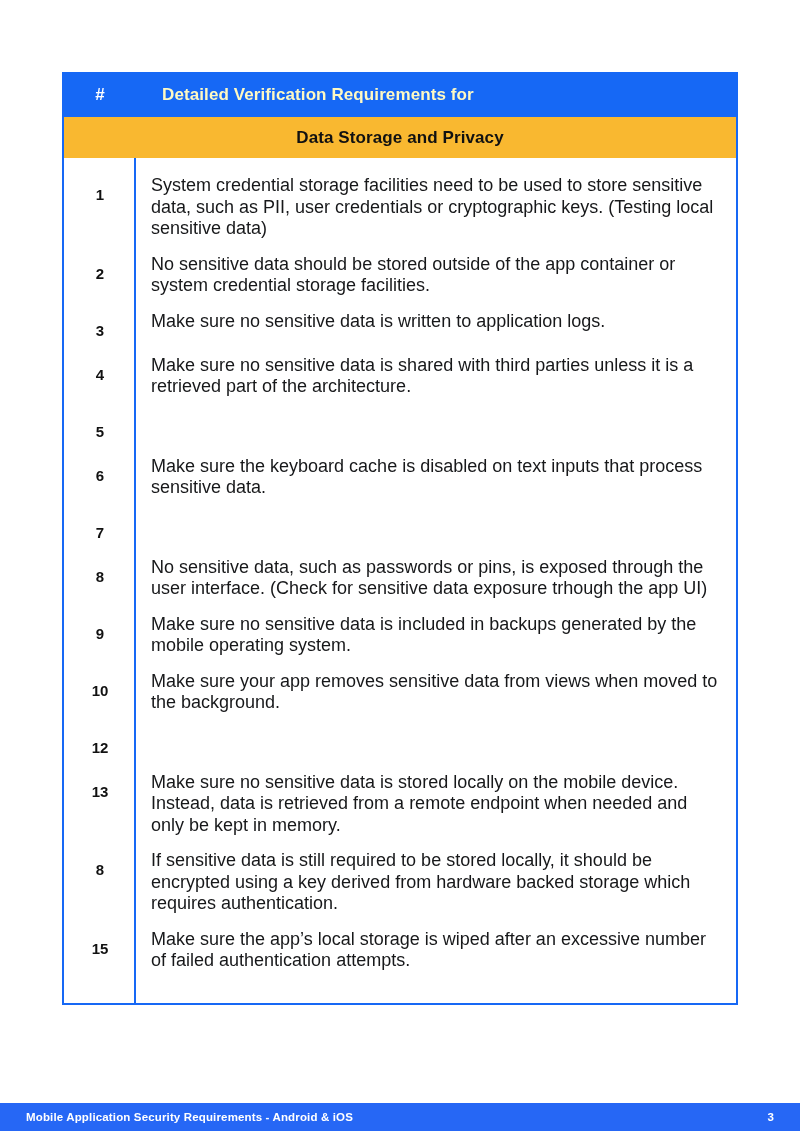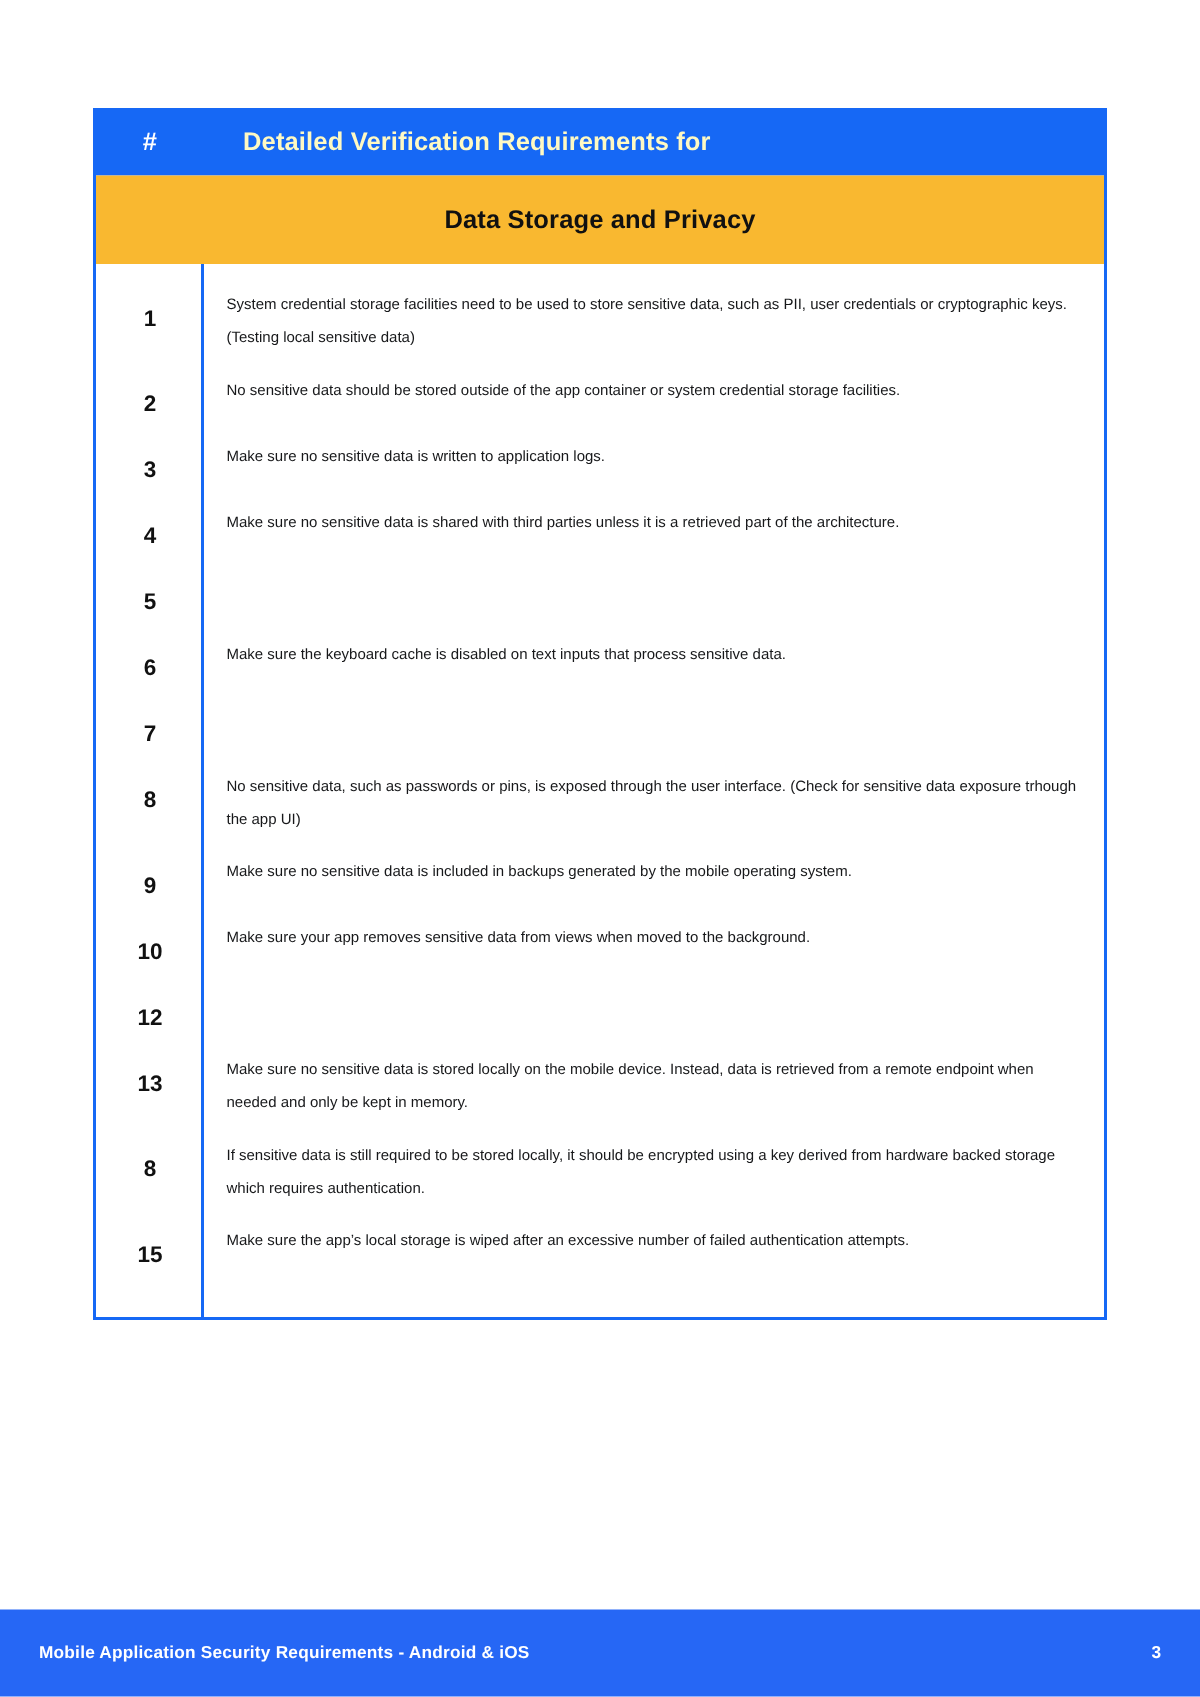--- a/index.html
+++ b/index.html
@@ -57,21 +57,21 @@
     flex: 1 1 auto;
     color: #fef9c3;
     font-weight: bold;
     font-size: 17px;
     padding-left: 26px;
     letter-spacing: 0.1px;
   }
 
   .band-orange {
     background: #F9B830;
-    height: 59px;
+    height: 41px;
     display: flex;
     align-items: center;
     justify-content: center;
     color: #111111;
     font-weight: bold;
     font-size: 17px;
     letter-spacing: 0.1px;
     box-sizing: border-box;
   }
 
@@ -107,33 +107,33 @@
     font-size: 15px;
     color: #111111;
     line-height: 20px;
     padding-top: 10px;
     box-sizing: border-box;
   }
   .req-row .text-cell {
     flex: 1 1 auto;
     padding-left: 15px;
     padding-right: 12px;
-    font-size: 10px;
+    font-size: 18px;
     line-height: 21.5px;
     color: #17181a;
     box-sizing: border-box;
   }
 
   
   #footer-bar {
     position: absolute;
     left: 0;
     bottom: 0;
     width: 800px;
-    height: 58px;
+    height: 28px;
     background: #2667F5;
     display: flex;
     align-items: center;
     box-sizing: border-box;
     padding: 0 26px;
   }
   #footer-bar .footer-title {
     color: #ffffff;
     font-weight: bold;
     font-size: 11.5px;

